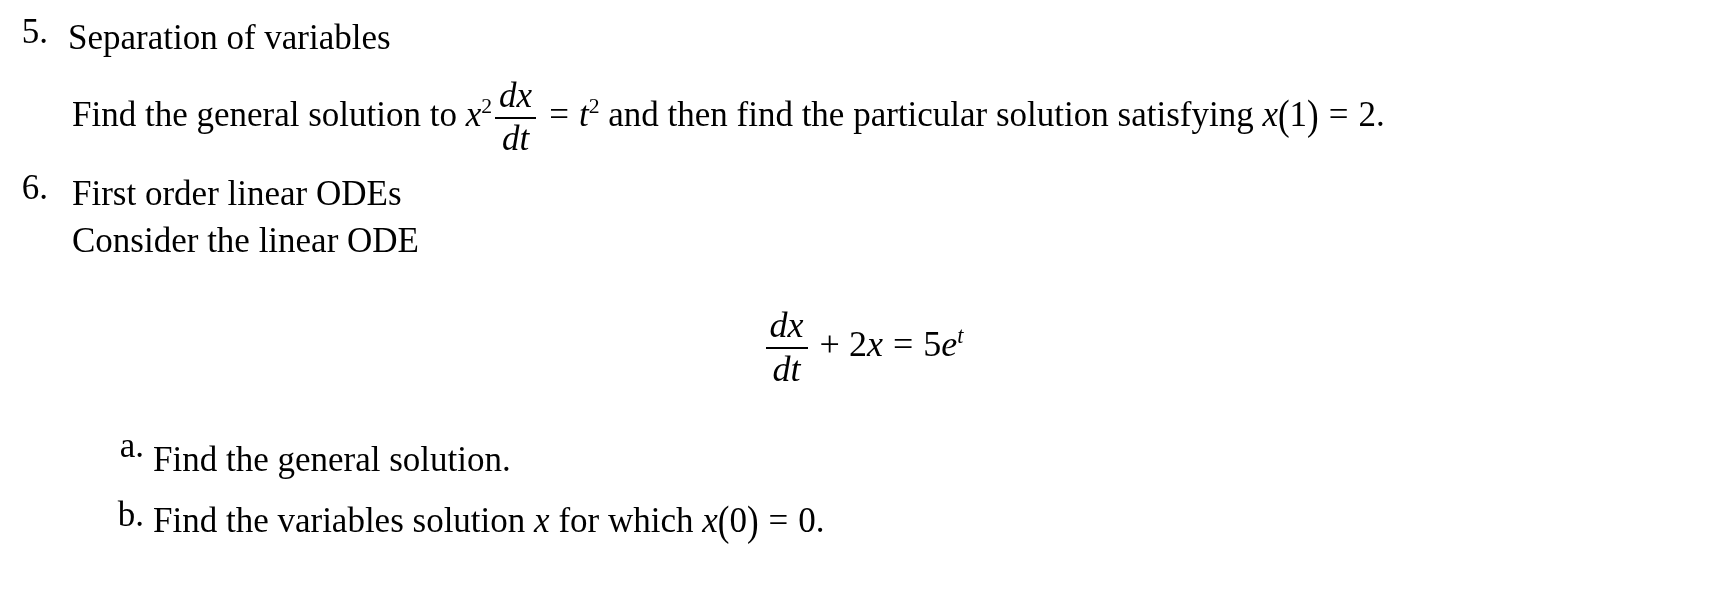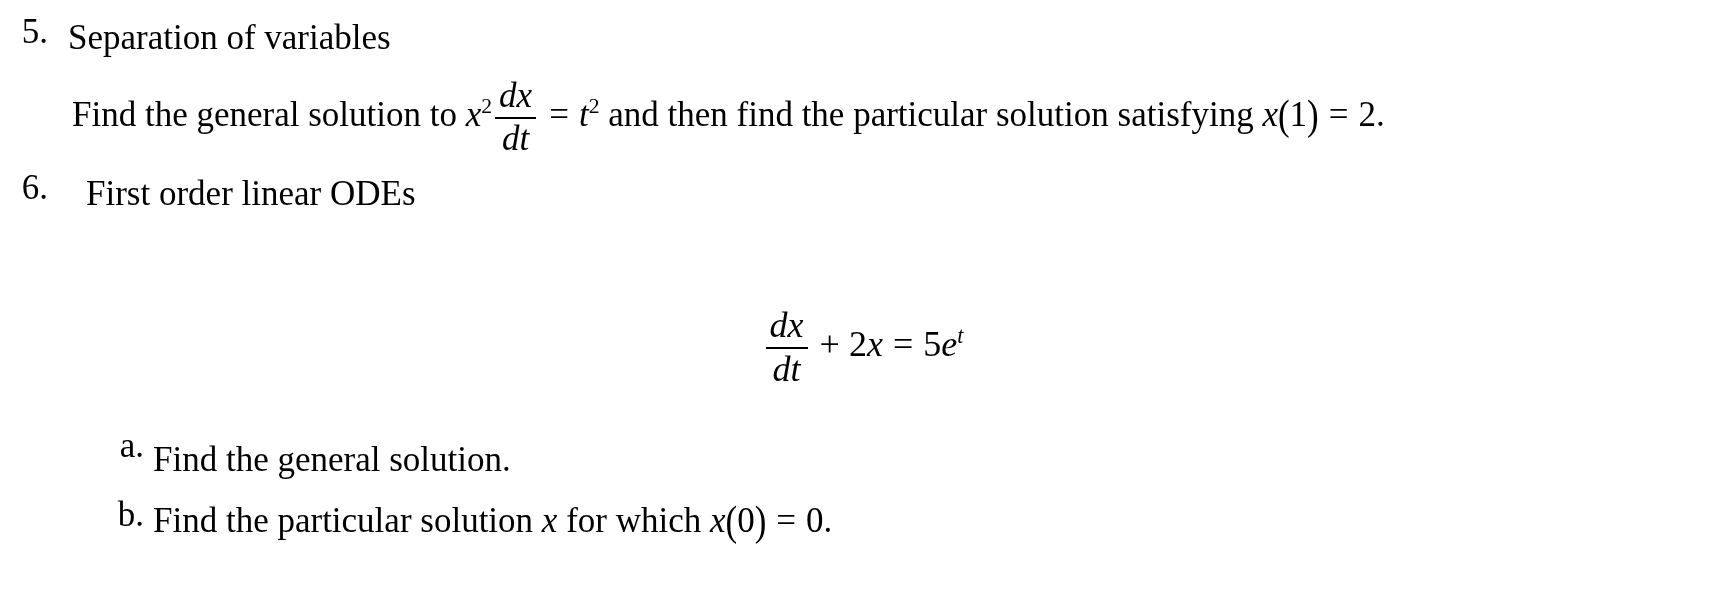--- a/index.html
+++ b/index.html
@@ -136,38 +136,39 @@
     <div class="item-body" style="left:72px; top:78px;">
       <div class="line">
         <span>Find the general solution to </span><span class="math"><span class="mi">x</span><sup class="exp mn">2</sup><span class="frac"><span class="fnum"><span class="mi">d</span><span class="mi">x</span></span><span class="fbar"></span><span class="fden"><span class="mi">d</span><span class="mi">t</span></span></span><span class="eqsign">=</span><span class="mi">t</span><sup class="exp mn">2</sup></span><span> and then find the particular solution satisfying </span><span class="math"><span class="mi">x</span><span class="bigparen mn">(</span><span class="mn">1</span><span class="bigparen mn">)</span><span class="eqsign">=</span><span class="mn">2</span></span><span>.</span>
       </div>
     </div>
   </div>
 
   <div class="item">
     <span class="marker" style="left:0px; top:170px; width:48px;">6.</span>
 
-    <div class="item-body" style="left:72px; top:170px;margin-left:14px;">
+    <div class="item-body" style="left:72px; top:170px;">
       <div class="line">First order linear ODEs</div>
+      <div class="line">Consider the linear ODE</div>
     </div>
   </div>
 
   <div class="display-eq" style="top:307px;">
     <span class="math"><span class="frac"><span class="fnum"><span class="mi">d</span><span class="mi">x</span></span><span class="fbar"></span><span class="fden"><span class="mi">d</span><span class="mi">t</span></span></span><span class="plussign">+</span><span class="mn">2</span><span class="mi">x</span><span class="eqsign">=</span><span class="mn">5</span><span class="mi">e</span><sup class="exp">t</sup></span>
   </div>
 
   <div class="item sub-item">
     <span class="marker" style="left:104px; top:428px; width:40px;">a.</span>
     <div class="item-body" style="left:153px; top:428px;margin-top:8px;">
       <div class="line">Find the general solution.</div>
     </div>
   </div>
 
   <div class="item sub-item">
     <span class="marker" style="left:104px; top:497px; width:40px;">b.</span>
     <div class="item-body" style="left:153px; top:497px;">
       <div class="line">
-        <span>Find the particular solution </span><span class="math mi">x</span><span> for which </span><span class="math"><span class="mi">x</span><span class="bigparen mn">(</span><span class="mn">0</span><span class="bigparen mn">)</span><span class="eqsign">=</span><span class="mn">0</span></span><span>.</span>
+        <span>Find the variables solution </span><span class="math mi">x</span><span> for which </span><span class="math"><span class="mi">x</span><span class="bigparen mn">(</span><span class="mn">0</span><span class="bigparen mn">)</span><span class="eqsign">=</span><span class="mn">0</span></span><span>.</span>
       </div>
     </div>
   </div>
 
 </div>
 
 </body></html>

